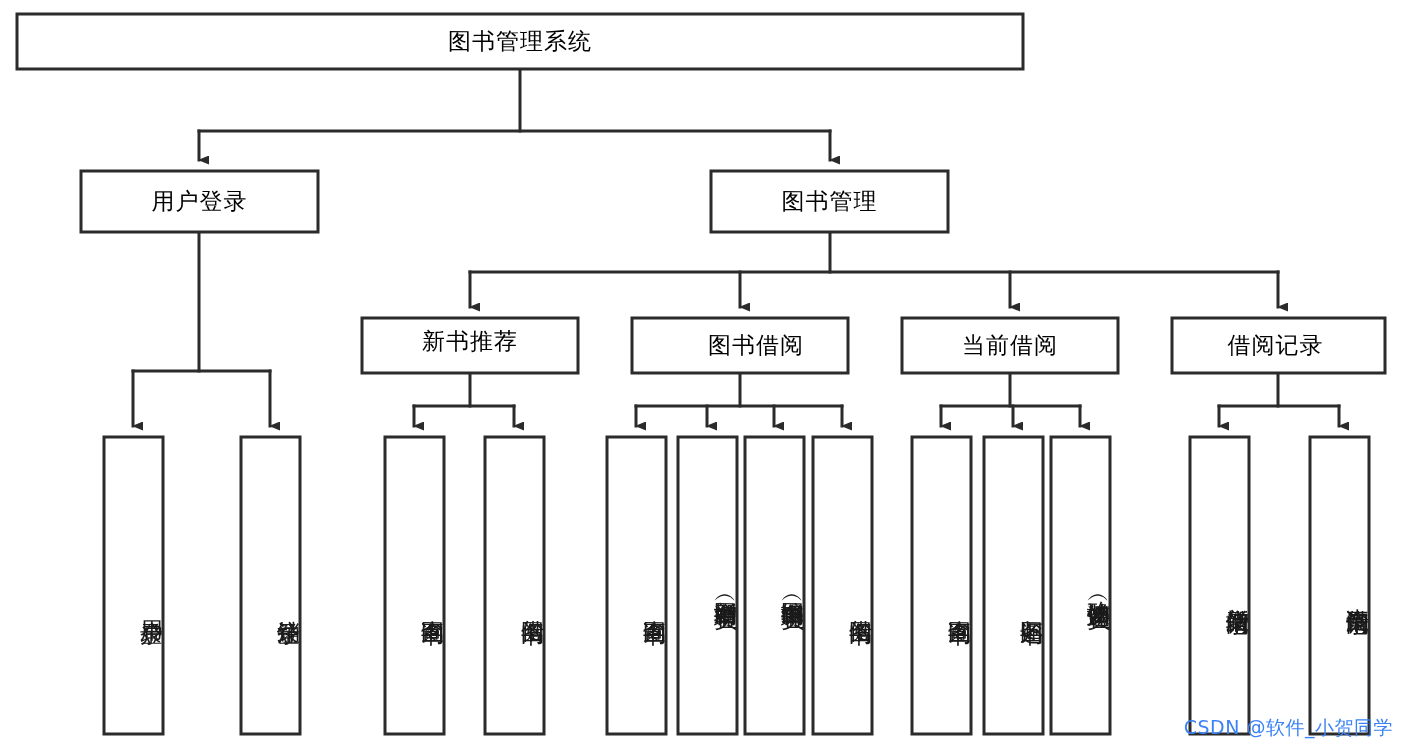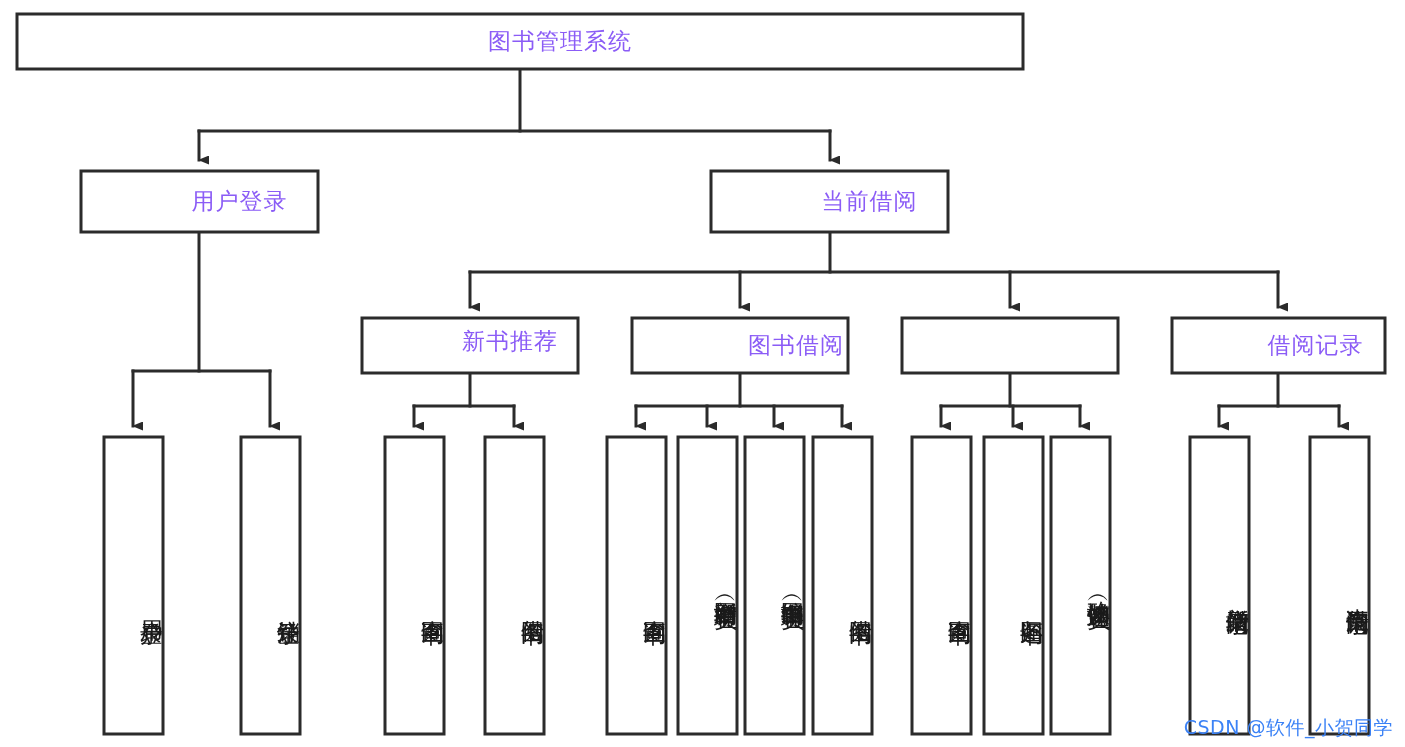--- a/index.html
+++ b/index.html
@@ -64,28 +64,27 @@
     display: flex;
     align-items: flex-start;
     justify-content: center;
     white-space: nowrap;
     pointer-events: none;
   }
   .hlabel {
     position: absolute;
     font-family: Liberation Sans, sans-serif;
     font-size: 23px;
-    color: #8b5cf6;
+    color: #000000;
     letter-spacing: 1px;
     display: flex;
     align-items: center;
     justify-content: center;
     white-space: nowrap;
     pointer-events: none;
-    padding-left: 40px;
   }
 </style>
 </head>
 <body>
 
 <div id="diagram-root">
 
   <svg class="flow" viewBox="0 0 1405 747" xmlns="http://www.w3.org/2000/svg">
     <defs>
       <marker id="arrowhead" markerWidth="9" markerHeight="11" refX="4.5" refY="10" orient="auto" markerUnits="userSpaceOnUse">
@@ -175,24 +174,25 @@
     <rect class="node-box" x="984" y="437" width="59" height="297"></rect>
     <rect class="node-box" x="1051" y="437" width="59" height="297"></rect>
 
     <rect class="node-box" x="1190" y="437" width="59" height="297"></rect>
     <rect class="node-box" x="1310" y="437" width="59" height="297"></rect>
   </svg>
 
   <div class="hlabel" style="left:17px;top:14px;width:1006px;height:55px;">图书管理系统</div>
 
   <div class="hlabel" style="left:81px;top:171px;width:237px;height:61px;">用户登录</div>
-  <div class="hlabel" style="left:711px;top:171px;width:237px;height:61px;">当前借阅</div>
+  <div class="hlabel" style="left:711px;top:171px;width:237px;height:61px;">图书管理</div>
 
   <div class="hlabel" style="left:362px;top:318px;width:216px;height:47px;">新书推荐</div>
   <div class="hlabel" style="left:632px;top:318px;width:248px;height:55px;">图书借阅</div>
+  <div class="hlabel" style="left:902px;top:318px;width:216px;height:55px;">当前借阅</div>
   <div class="hlabel" style="left:1172px;top:318px;width:207px;height:55px;">借阅记录</div>
 
   <div class="vlabel" style="left:104px;top:489px;width:59px;height:230px;">用户登录</div>
   <div class="vlabel" style="left:241px;top:489px;width:59px;height:230px;">注销登录</div>
 
   <div class="vlabel" style="left:385px;top:489px;width:59px;height:230px;">查询图书</div>
   <div class="vlabel" style="left:485px;top:489px;width:59px;height:230px;">借阅图书</div>
 
   <div class="vlabel" style="left:607px;top:489px;width:59px;height:230px;">查询图书</div>
   <div class="vlabel" style="left:678px;top:443px;width:59px;height:288px;">新增图书（管理员）</div>

